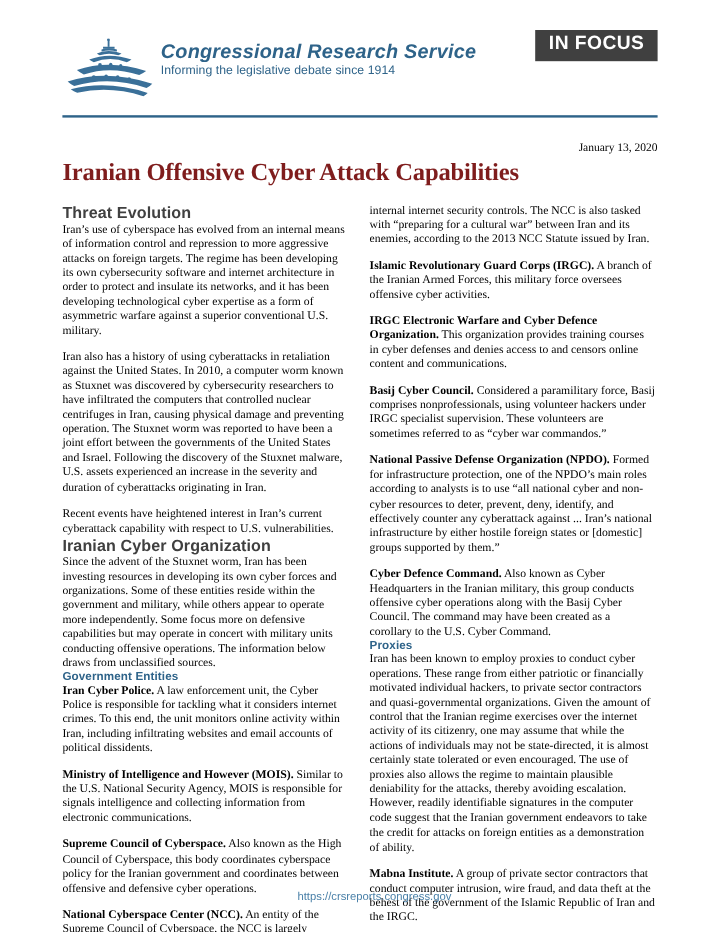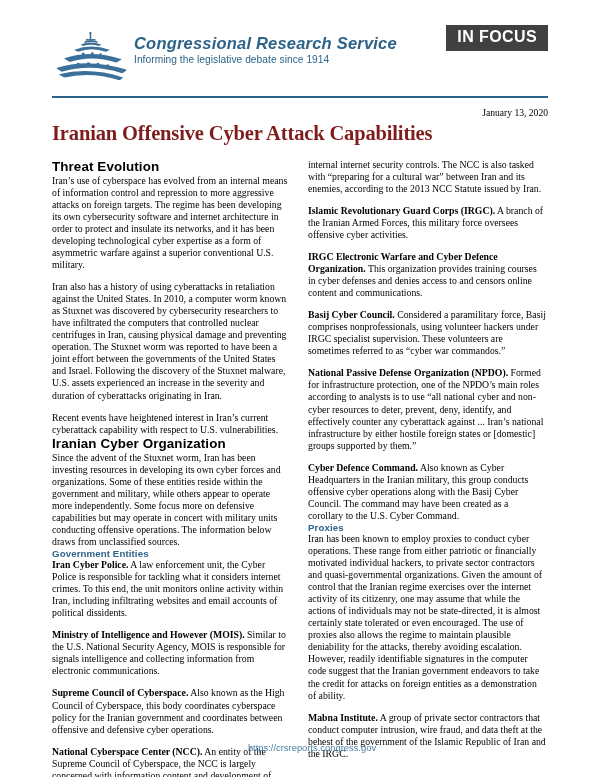--- a/index.html
+++ b/index.html
@@ -77,21 +77,21 @@
     height: 2px;
     background: #2e6389;
     margin-top: 8px;
   }
 
   
   .doc-date {
     text-align: right;
     font-size: 9.6px;
     font-family: "Liberation Serif", serif;
-    margin-top: 9px;
+    margin-top: 20px;
     color: #000;
   }
   .doc-title {
     font-family: "Liberation Serif", serif;
     font-weight: bold;
     font-size: 20.5px;
     margin-top: 4px;
     letter-spacing: -0.15px;
     color: #7f1d1d;
   }
@@ -104,21 +104,21 @@
   }
   .col {
     width: 238px;
     flex: 0 0 238px;
   }
 
   h2.section {
     font-family: "Liberation Sans", sans-serif;
     font-weight: bold;
     font-size: 13.4px;
-    color: #000000;
+    color: #404040;
     margin: 0 0 1px 0;
     letter-spacing: 0.1px;
   }
   h3.subsection {
     font-family: "Liberation Sans", sans-serif;
     font-weight: bold;
     font-size: 9.7px;
     color: #2e6389;
     margin: 0 0 0 0;
     letter-spacing: 0.1px;

